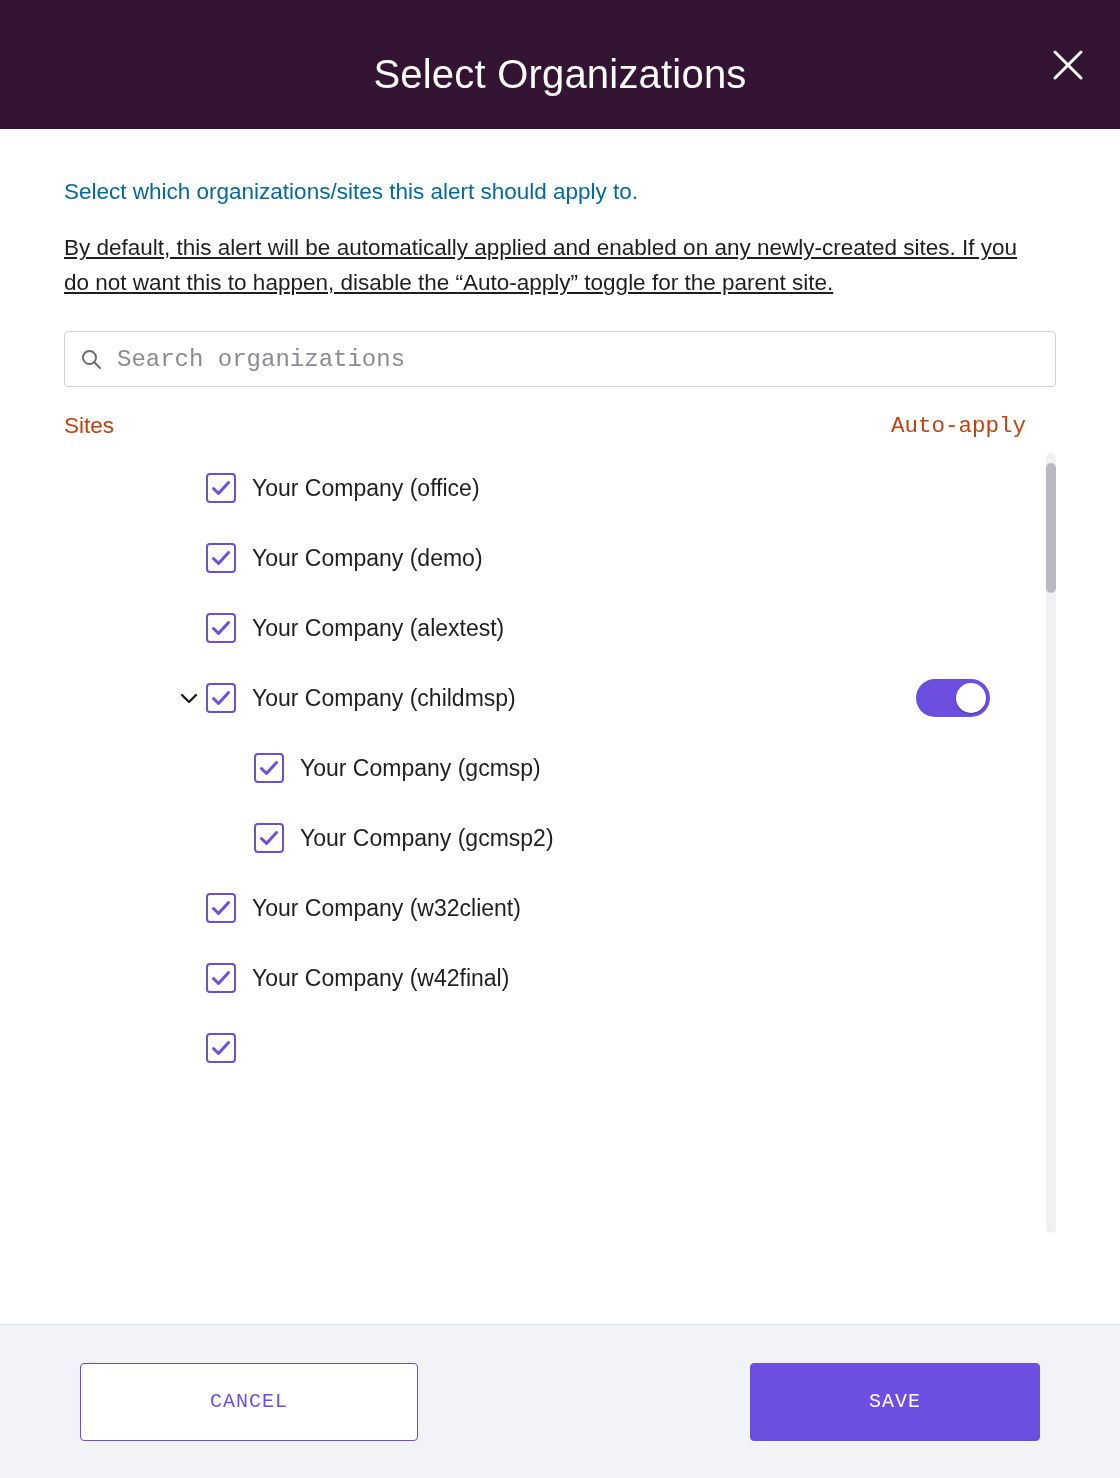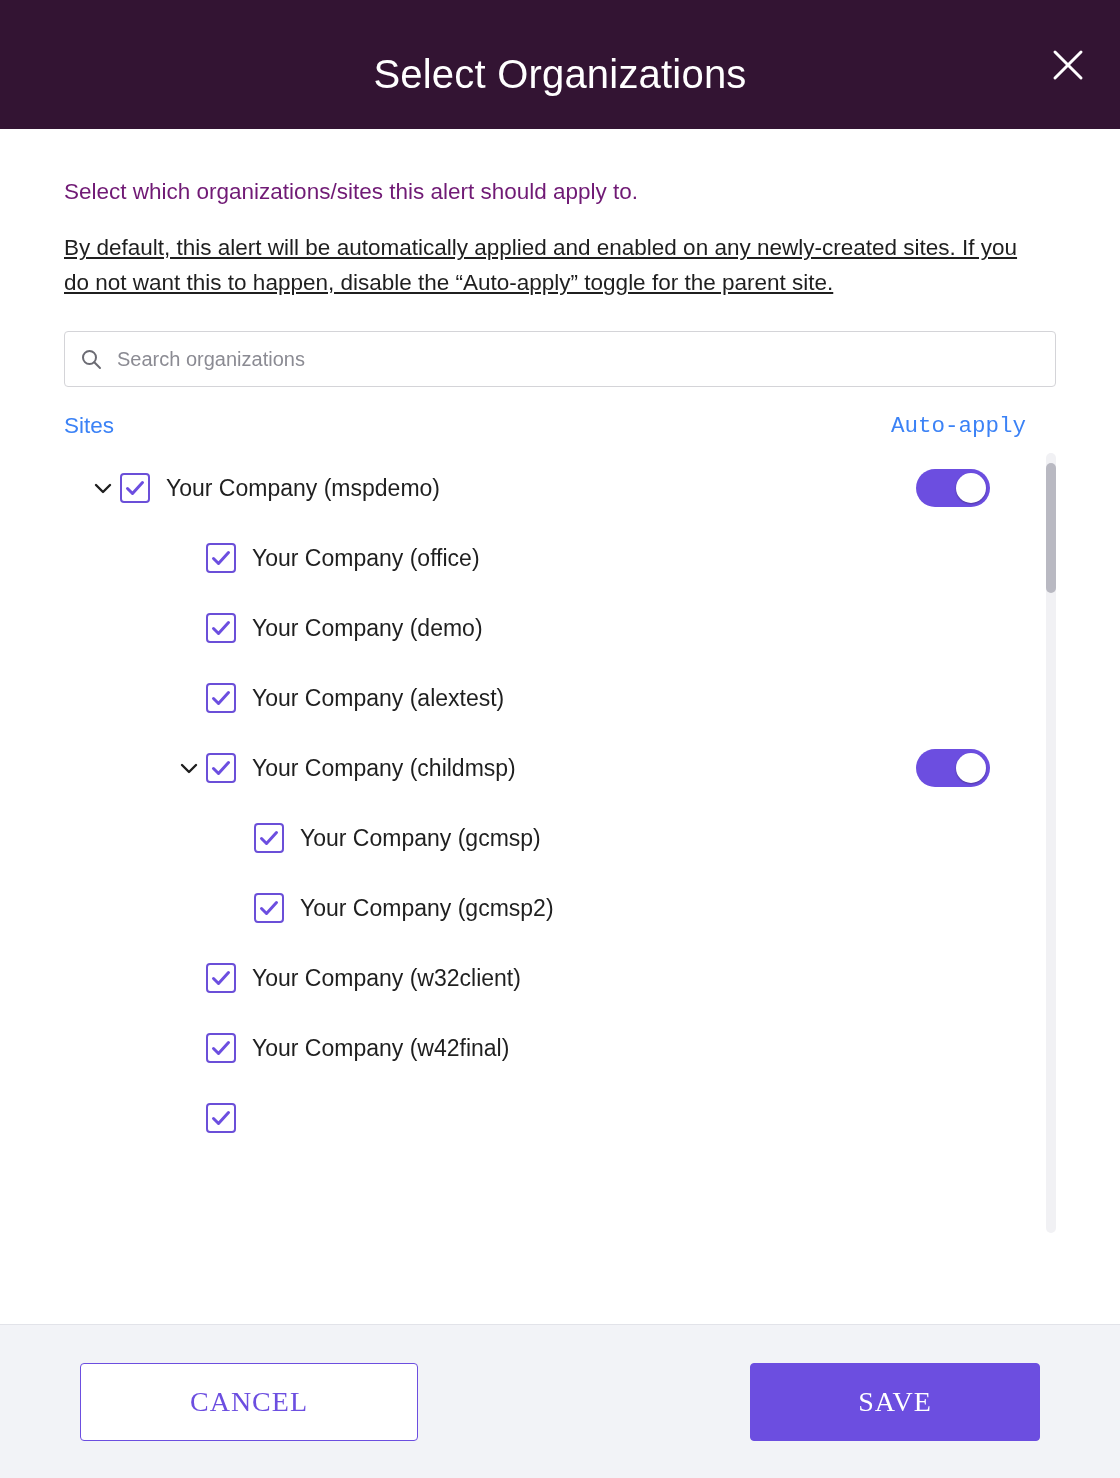--- a/index.html
+++ b/index.html
@@ -49,21 +49,21 @@
 
   
   .dialog-body {
     flex: 1 1 auto;
     padding: 0 64px;
     overflow: hidden;
     position: relative;
   }
   .intro-1 {
     font-size: 22.5px;
-    color: #701a75;
+    color: #0369a1;
     margin: 48px 0 0 0;
     line-height: 1.35;
   }
   .intro-2 {
     font-size: 22.5px;
     color: #1f1f1f;
     margin: 24px 0 0 0;
     line-height: 1.55;
     max-width: 965px;
     text-decoration: underline;
@@ -77,36 +77,36 @@
     border-radius: 4px;
     display: flex;
     align-items: center;
     padding: 0 14px;
     background: #fff;
   }
   .search-icon { flex: 0 0 auto; display: flex; align-items: center; margin-right: 12px; }
   .search-input {
     border: none;
     outline: none;
-    font-size: 20px;
-    font-family: Liberation Sans, sans-serif;
+    font-size: 24px;
+    font-family: Liberation Mono, monospace;
     color: #0f766e;
     width: 100%;
     background: transparent;
   }
   .search-input::placeholder { color: #8b8b93; }
 
   
   .col-headers {
     display: flex;
     justify-content: space-between;
     align-items: center;
     margin-top: 26px;
     font-size: 22.5px;
-    color: #3b82f6;
+    color: #c2410c;
   }
   .col-auto { margin-right: 30px; font-family: Liberation Mono, monospace; }
 
   
   .tree-scroll {
     position: relative;
     margin-top: 14px;
     height: 790px;
     overflow: hidden;
   }
@@ -193,25 +193,25 @@
   .dialog-footer {
     flex: 0 0 154px;
     background: #f2f3f7;
     border-top: 1px solid #e2e3e9;
     display: flex;
     align-items: center;
     justify-content: space-between;
     padding: 0 80px;
   }
   .btn {
-    font-size: 28px;
+    font-size: 20px;
     letter-spacing: 1px;
     border-radius: 4px;
     cursor: pointer;
-    font-family: Liberation Serif, serif;
+    font-family: Liberation Mono, monospace;
   }
   .btn-cancel {
     width: 338px; height: 78px;
     background: #ffffff;
     border: 1.5px solid #6c4ee0;
     color: #6c4ee0;
   }
   .btn-save {
     width: 290px; height: 78px;
     background: #6c4ee0;
@@ -249,36 +249,20 @@
       <input class="search-input" type="text" placeholder="Search organizations" style="">
     </div>
 
     <div class="col-headers">
       <div>Sites</div>
       <div class="col-auto">Auto-apply</div>
     </div>
 
     <div class="tree-scroll">
       <div class="tree" id="tree-root">
-          <div class="tree-row indent-0">
-            <span class="chev">
-              <svg width="24" height="24" viewBox="0 0 24 24">
-                <polyline points="5,9 12,16 19,9" fill="none" stroke="#1f1f1f" stroke-width="2.4" stroke-linecap="round" stroke-linejoin="round"></polyline>
-              </svg>
-            </span>
-            <span class="cbox">
-              <svg width="22" height="22" viewBox="0 0 22 22">
-                <polyline points="3.5,11.5 8.5,16.5 18.5,5.5" fill="none" stroke="#6c4ee0" stroke-width="3" stroke-linecap="round" stroke-linejoin="round"></polyline>
-              </svg>
-            </span>
-            <span class="row-label">Your Company (mspdemo)</span>
-            <span class="toggle">
-              <span class="knob"></span>
-            </span>
-          </div>
           <div class="tree-row indent-1">
             <span class="chev spacer"></span>
             <span class="cbox">
               <svg width="22" height="22" viewBox="0 0 22 22">
                 <polyline points="3.5,11.5 8.5,16.5 18.5,5.5" fill="none" stroke="#6c4ee0" stroke-width="3" stroke-linecap="round" stroke-linejoin="round"></polyline>
               </svg>
             </span>
             <span class="row-label">Your Company (office)</span>
           </div>
           <div class="tree-row indent-1">

